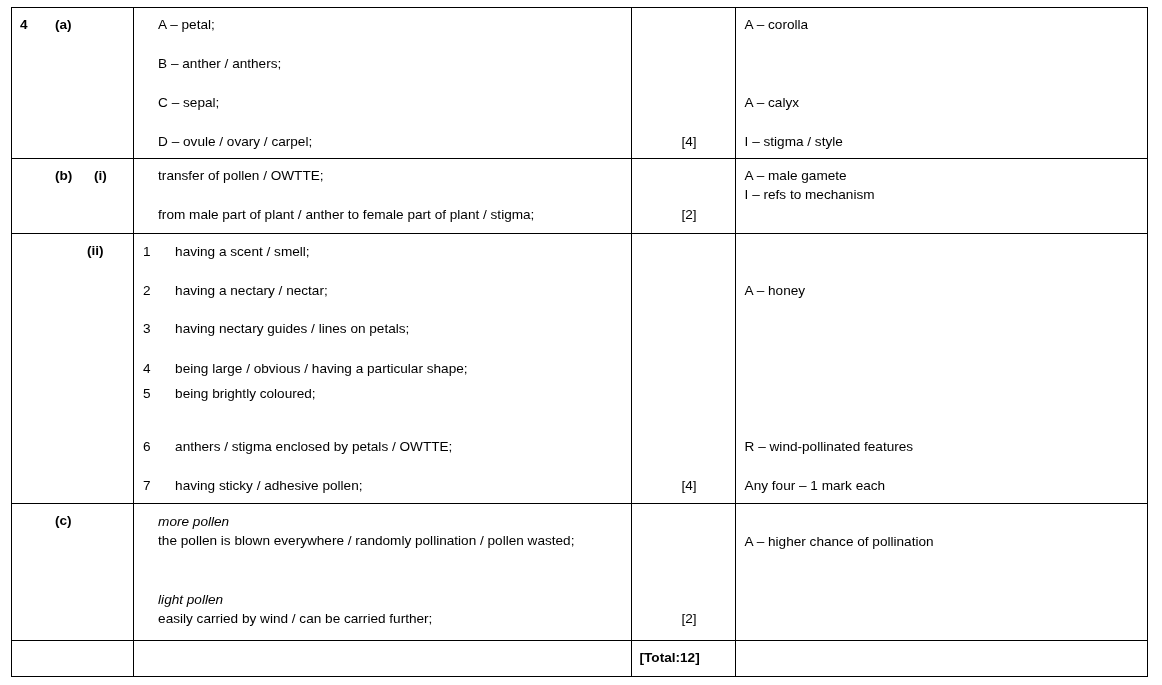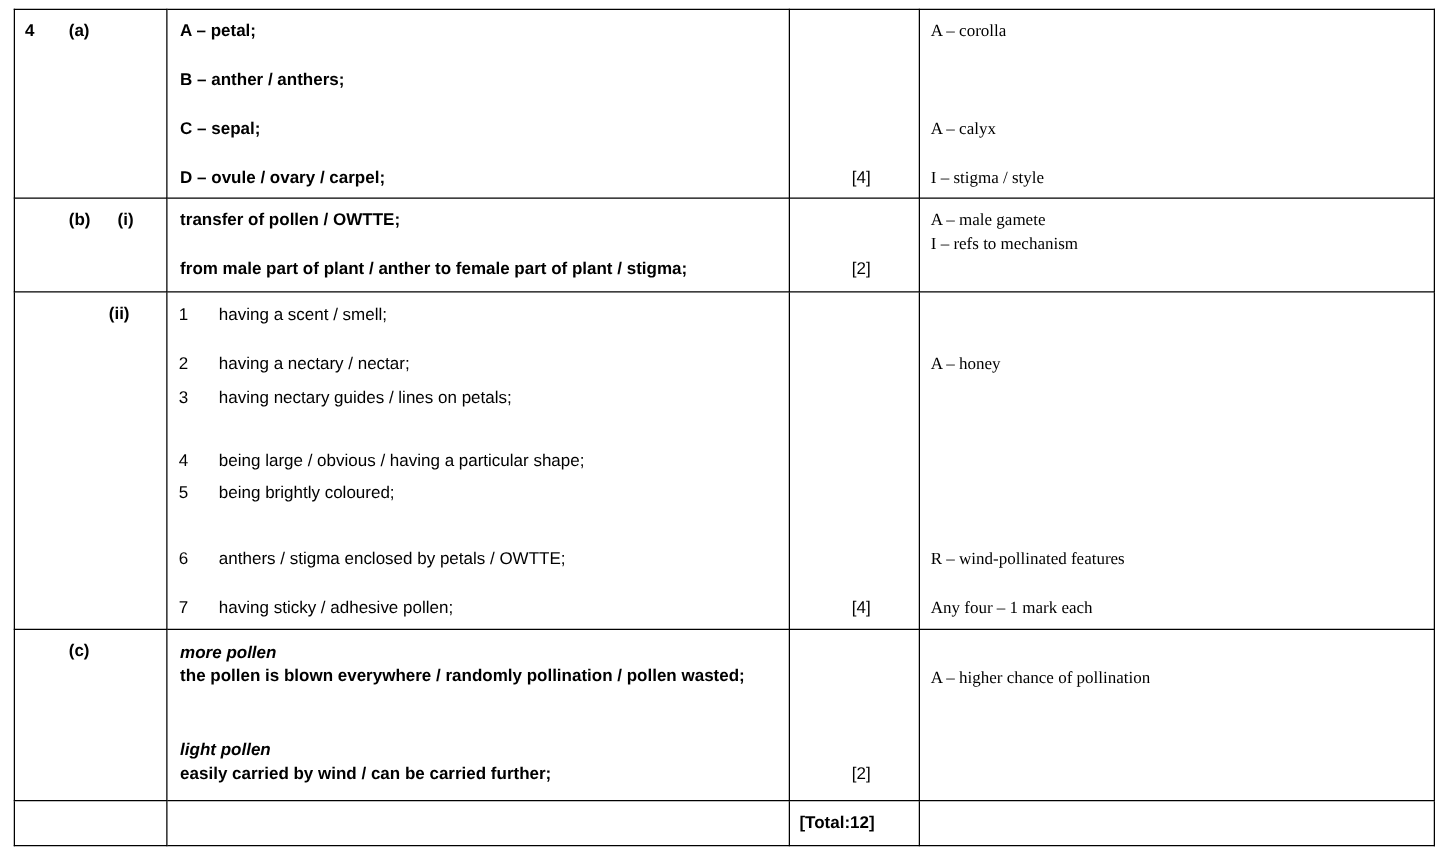--- a/index.html
+++ b/index.html
@@ -81,23 +81,22 @@
     position: absolute;
     left: 43px;
     top: 9px;
     font-weight: bold;
   }
 
   
   .body-cell { position: relative; }
   .line {
     position: absolute;
-    left: 10px;
+    left: 24px;
     white-space: nowrap;
-    font-weight: bold;
   }
   .line.wrapz {
     white-space: normal;
     width: 470px;
   }
   .ital { font-style: italic; text-align: center; }
 
   
   .numrow { position: absolute; left: 9px; white-space: nowrap; }
   .numrow .n {
@@ -112,21 +111,21 @@
     right: 38px;
   }
   .mk-total {
     position: absolute;
     left: 8px;
     font-weight: bold;
     white-space: nowrap;
   }
 
   
-  .notes-cell { position: relative; font-family: Liberation Serif, serif; }
+  .notes-cell { position: relative; }
   .nt {
     position: absolute;
     left: 9px;
     white-space: nowrap;
   }
 
   
   .r-a  { height: 151px; }
   .r-bi { height: 75px; }
   .r-bii{ height: 270px; }
@@ -196,21 +195,21 @@
             <span class="lbl-ii">(ii)</span>
           </div>
         </td>
         <td class="body-cell">
           <span class="numrow" style="top:10px">
             <span class="n">1</span><span>having a scent / smell;</span>
           </span>
           <span class="numrow" style="top:49px">
             <span class="n">2</span><span>having a nectary / nectar;</span>
           </span>
-          <span class="numrow" style="top:76px">
+          <span class="numrow" style="top:87px">
             <span class="n">3</span><span>having nectary guides / lines on petals;</span>
           </span>
           <span class="numrow" style="top:127px">
             <span class="n">4</span><span>being large / obvious / having a particular shape;</span>
           </span>
           <span class="numrow" style="top:152px">
             <span class="n">5</span><span>being brightly coloured;</span>
           </span>
           <span class="numrow" style="top:205px">
             <span class="n">6</span><span>anthers / stigma enclosed by petals / OWTTE;</span>

